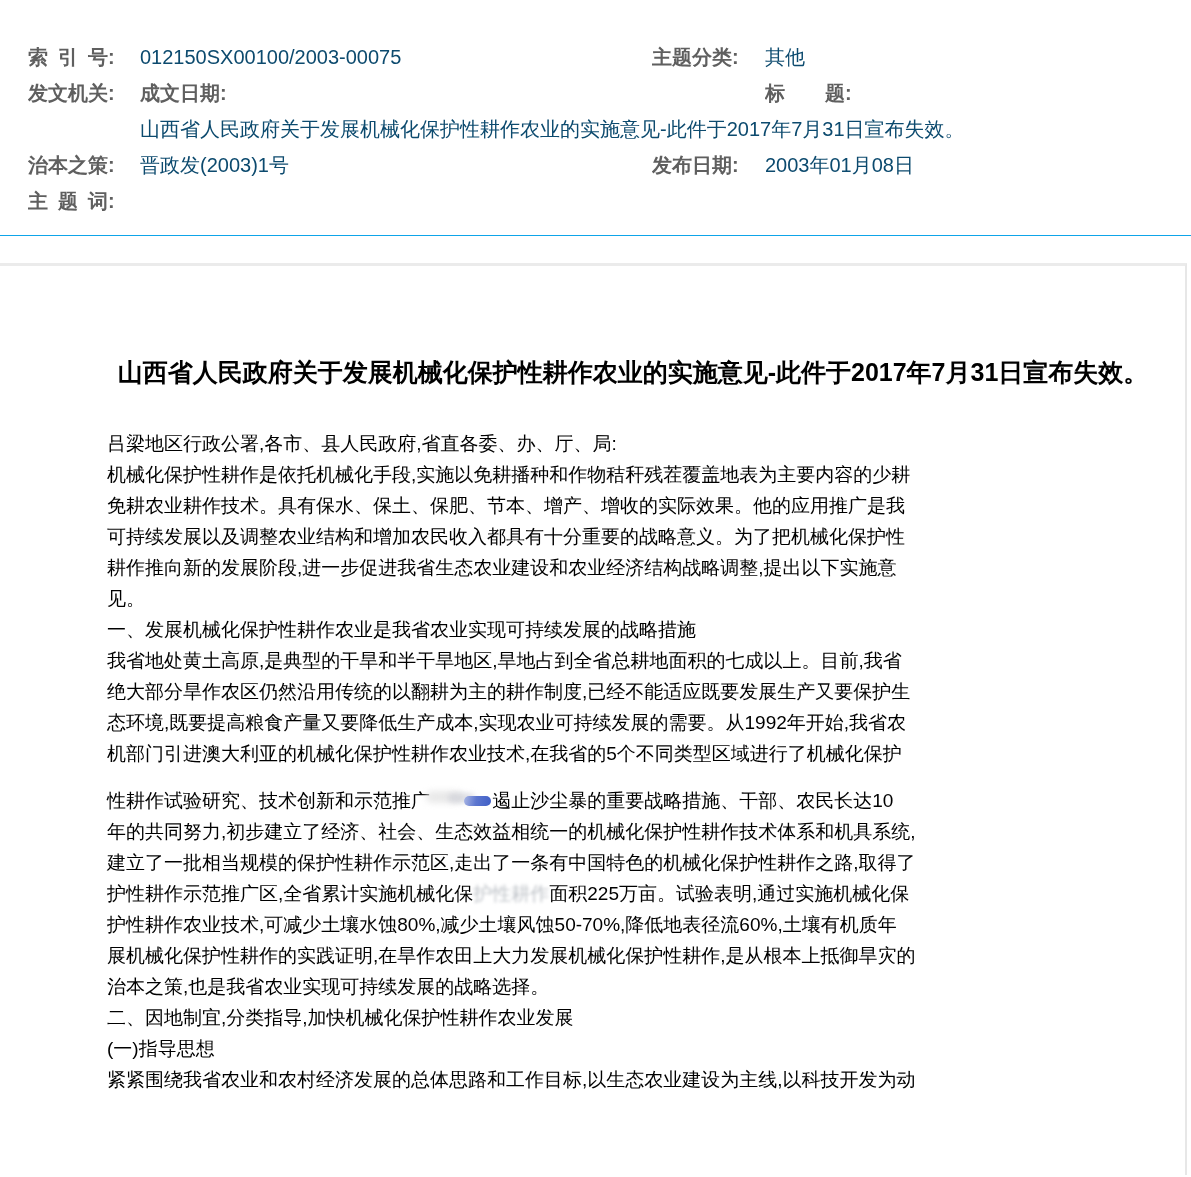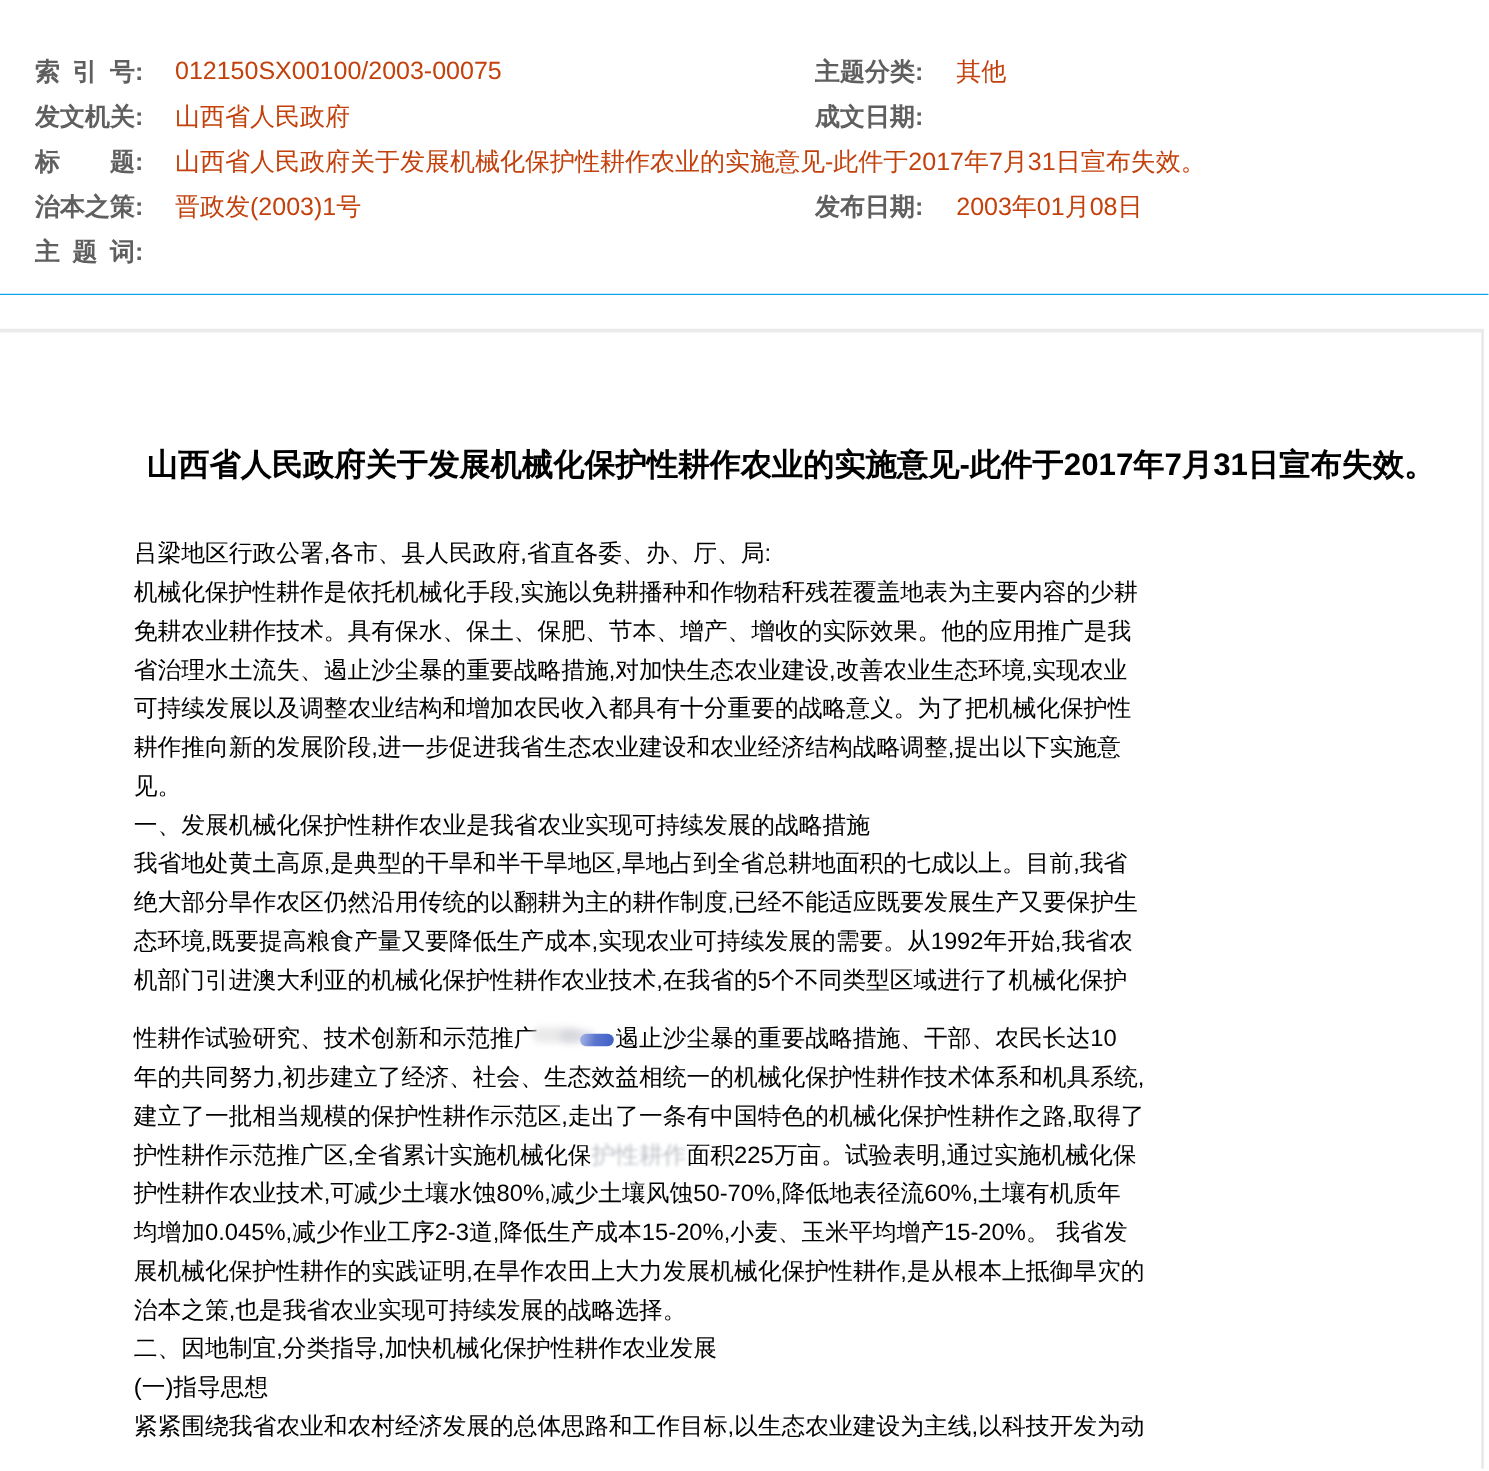--- a/index.html
+++ b/index.html
@@ -4,21 +4,21 @@
 <style>
   html,body{margin:0;padding:0;background:#ffffff;}
   body{font-family:"Liberation Sans",sans-serif;}
   .page{position:relative;width:1191px;height:1177px;overflow:hidden;background:#ffffff;}
 
   
   .meta{padding:39px 0 16px 28px;border-bottom:1px solid #0ea5e9;background:#ffffff;}
   .meta-grid{display:grid;grid-template-columns:112px 512px 113px auto;}
   .cell{height:36px;display:flex;align-items:center;overflow:hidden;}
   .m-label{font-weight:bold;color:#5f5f5f;font-size:20px;white-space:pre;}
-  .m-value{color:#c2410c;font-size:20px;white-space:nowrap;}
+  .m-value{color:#0c4a6e;font-size:20px;white-space:nowrap;}
   .span-rest{grid-column:2/5;}
 
   
   .gap{height:27px;background:#ffffff;}
 
   
   .doc{box-sizing:border-box;min-height:912px;margin-right:4px;
        border-top:3px solid #ebebeb;border-right:2px solid #e7e7e7;
        background:#ffffff;padding:88px 26px 10px 107px;}
   .doc-title{margin:0 0 38px 0;font-size:25px;line-height:36px;font-weight:bold;
@@ -55,23 +55,20 @@
           <span class="m-label">主题分类:</span>
         </div>
       <div class="cell">
           <span class="m-value">其他</span>
         </div>
 
       <div class="cell">
           <span class="m-label">发文机关:</span>
         </div>
       <div class="cell">
-          <span class="m-value">山西省人民政府</span>
-        </div>
-      <div class="cell">
           <span class="m-label">成文日期:</span>
         </div>
       <div class="cell">
           <span class="m-value"></span>
         </div>
 
       <div class="cell">
           <span class="m-label">标  题:</span>
         </div>
       <div class="cell span-rest">
@@ -102,35 +99,33 @@
   </section>
 
   <div class="gap"></div>
 
   <main class="doc">
     <h1 class="doc-title">山西省人民政府关于发展机械化保护性耕作农业的实施意见-此件于2017年7月31日宣布失效。</h1>
     <div class="doc-lines" id="doc-lines">
         <div class="body-line"><span>吕梁地区行政公署,各市、县人民政府,省直各委、办、厅、局:</span></div>
         <div class="body-line"><span>机械化保护性耕作是依托机械化手段,实施以免耕播种和作物秸秆残茬覆盖地表为主要内容的少耕</span></div>
         <div class="body-line"><span>免耕农业耕作技术。具有保水、保土、保肥、节本、增产、增收的实际效果。他的应用推广是我</span></div>
-        <div class="body-line"><span>省治理水土流失、遏止沙尘暴的重要战略措施,对加快生态农业建设,改善农业生态环境,实现农业</span></div>
         <div class="body-line"><span>可持续发展以及调整农业结构和增加农民收入都具有十分重要的战略意义。为了把机械化保护性</span></div>
         <div class="body-line"><span>耕作推向新的发展阶段,进一步促进我省生态农业建设和农业经济结构战略调整,提出以下实施意</span></div>
         <div class="body-line"><span>见。</span></div>
         <div class="body-line"><span>一、发展机械化保护性耕作农业是我省农业实现可持续发展的战略措施</span></div>
         <div class="body-line"><span>我省地处黄土高原,是典型的干旱和半干旱地区,旱地占到全省总耕地面积的七成以上。目前,我省</span></div>
         <div class="body-line"><span>绝大部分旱作农区仍然沿用传统的以翻耕为主的耕作制度,已经不能适应既要发展生产又要保护生</span></div>
         <div class="body-line"><span>态环境,既要提高粮食产量又要降低生产成本,实现农业可持续发展的需要。从1992年开始,我省农</span></div>
         <div class="body-line"><span>机部门引进澳大利亚的机械化保护性耕作农业技术,在我省的5个不同类型区域进行了机械化保护</span></div>
         <div class="body-line"><span>性耕作试验研究、技术创新和示范推广</span><span class="seg-erased-pen">,经过中<i class="pen-mark"></i></span><span>遏止沙尘暴的重要战略措施、干部、农民长达10</span></div>
         <div class="body-line"><span>年的共同努力,初步建立了经济、社会、生态效益相统一的机械化保护性耕作技术体系和机具系统,</span></div>
         <div class="body-line"><span>建立了一批相当规模的保护性耕作示范区,走出了一条有中国特色的机械化保护性耕作之路,取得了</span></div>
         <div class="body-line"><span>护性耕作示范推广区,全省累计实施机械化保</span><span class="seg-erased-faint">护性耕作</span><span>面积225万亩。试验表明,通过实施机械化保</span></div>
         <div class="body-line"><span>护性耕作农业技术,可减少土壤水蚀80%,减少土壤风蚀50-70%,降低地表径流60%,土壤有机质年</span></div>
-        <div class="body-line"><span>均增加0.045%,减少作业工序2-3道,降低生产成本15-20%,小麦、玉米平均增产15-20%。 我省发</span></div>
         <div class="body-line"><span>展机械化保护性耕作的实践证明,在旱作农田上大力发展机械化保护性耕作,是从根本上抵御旱灾的</span></div>
         <div class="body-line"><span>治本之策,也是我省农业实现可持续发展的战略选择。</span></div>
         <div class="body-line"><span>二、因地制宜,分类指导,加快机械化保护性耕作农业发展</span></div>
         <div class="body-line"><span>(一)指导思想</span></div>
         <div class="body-line"><span>紧紧围绕我省农业和农村经济发展的总体思路和工作目标,以生态农业建设为主线,以科技开发为动</span></div>
       </div>
   </main>
 
 </div>
 

